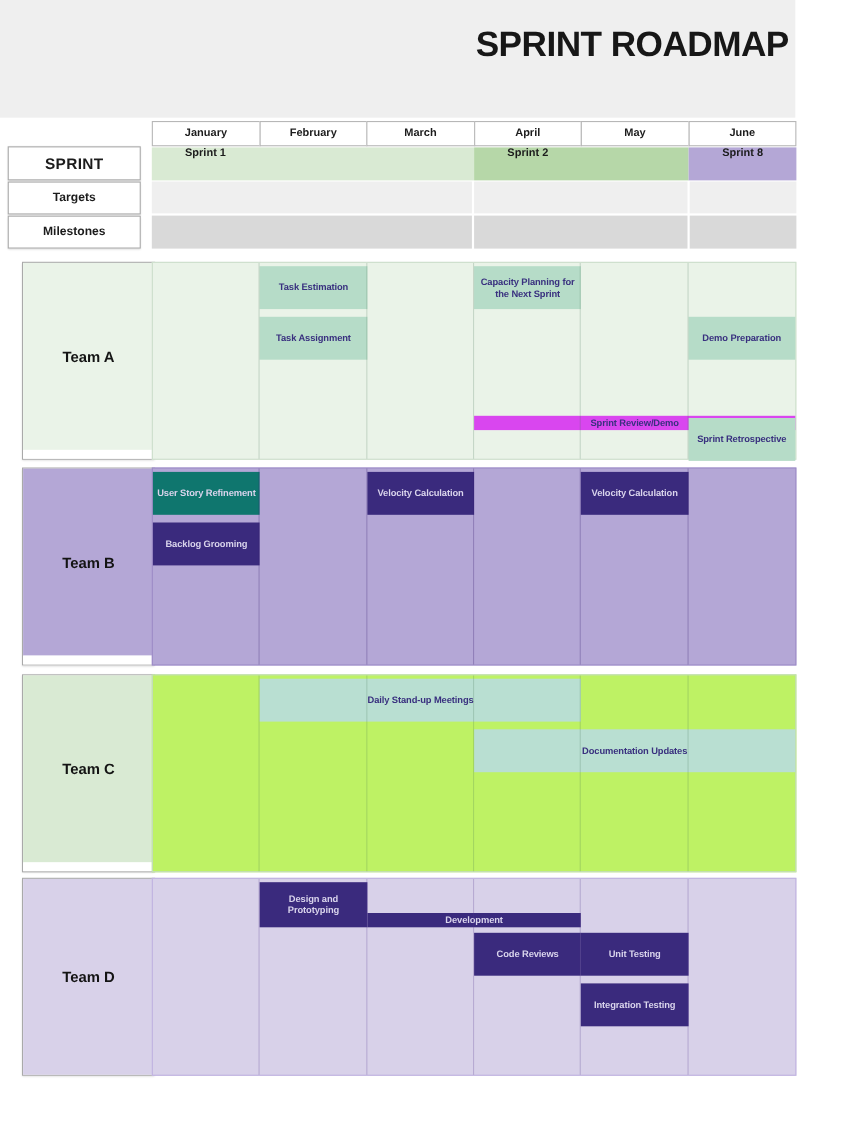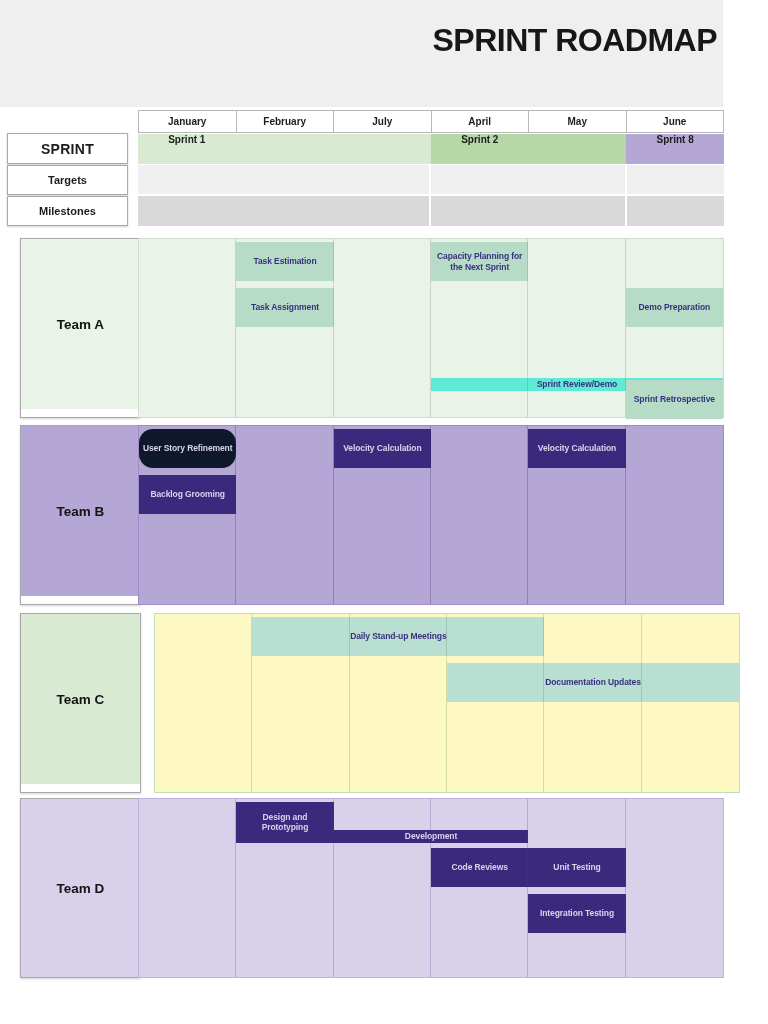--- a/index.html
+++ b/index.html
@@ -58,21 +58,21 @@
 
 <div class="page">
 
   <div class="hdr">
     <h1 class="title">SPRINT ROADMAP</h1>
   </div>
 
   <div class="months" id="months">
       <div class="month">January</div>
       <div class="month">February</div>
-      <div class="month">July</div>
+      <div class="month">March</div>
       <div class="month">April</div>
       <div class="month">May</div>
       <div class="month">June</div>
     </div>
 
   <div class="sprintrow" id="sprintrow">
       <div class="sprintbar" style="width: 50%; background: rgb(217, 234, 211);">
         <div class="lbl" style="width: 33.3333%;">Sprint 1</div>
       </div>
       <div class="sprintbar" style="width: 33.3333%; background: rgb(182, 215, 168);">
@@ -107,21 +107,21 @@
         <div class="lanes">
           <div class="lane">
             <div class="bar" style="grid-column: 2 / span 1; background: rgb(182, 220, 200); color: rgb(57, 48, 127);">Task Estimation</div>
             <div class="bar" style="grid-column: 4 / span 1; background: rgb(182, 220, 200); color: rgb(57, 48, 127);">Capacity Planning for the Next Sprint</div>
           </div>
           <div class="lane">
             <div class="bar" style="grid-column: 2 / span 1; background: rgb(182, 220, 200); color: rgb(57, 48, 127);">Task Assignment</div>
             <div class="bar" style="grid-column: 6 / span 1; background: rgb(182, 220, 200); color: rgb(57, 48, 127);">Demo Preparation</div>
           </div>
           <div class="lane">
-            <div class="bar" style="grid-column: 4 / span 3; background: #5eead4; color: rgb(57, 48, 127); margin-top: 44px;">Sprint Review/Demo</div>
+            <div class="bar" style="grid-column: 4 / span 3; background: #d946ef; color: rgb(57, 48, 127); margin-top: 44px;">Sprint Review/Demo</div>
           </div>
           <div class="lane">
             <div class="bar" style="grid-column: 6 / span 1; background: rgb(182, 220, 200); color: rgb(57, 48, 127);">Sprint Retrospective</div>
           </div>
         </div>
         <div class="gridlines">
           <div class="gl" style="border-right-color: rgba(70, 115, 80, 0.22);"></div>
           <div class="gl" style="border-right-color: rgba(70, 115, 80, 0.22);"></div>
           <div class="gl" style="border-right-color: rgba(70, 115, 80, 0.22);"></div>
           <div class="gl" style="border-right-color: rgba(70, 115, 80, 0.22);"></div>
@@ -129,21 +129,21 @@
           <div class="gl" style="border-right-color: transparent;"></div>
         </div>
       </div>
       <div class="teamlabel" style="top: 425px; height: 180px;">
         <div class="fill" style="background: rgb(180, 167, 214);">Team B</div>
         <div class="spacer"></div>
       </div>
       <div class="section" style="top: 425px; background: rgb(180, 167, 214); border: 1px solid rgb(157, 140, 199);">
         <div class="lanes">
           <div class="lane">
-            <div class="bar" style="grid-column: 1 / span 1; background: #0f172a; color: rgb(217, 212, 236); border-radius: 14px;">User Story Refinement</div>
+            <div class="bar" style="grid-column: 1 / span 1; background: #0f766e; color: rgb(217, 212, 236);">User Story Refinement</div>
             <div class="bar" style="grid-column: 3 / span 1; background: rgb(58, 42, 125); color: rgb(217, 212, 236);">Velocity Calculation</div>
             <div class="bar" style="grid-column: 5 / span 1; background: rgb(58, 42, 125); color: rgb(217, 212, 236);">Velocity Calculation</div>
           </div>
           <div class="lane">
             <div class="bar" style="grid-column: 1 / span 1; background: rgb(58, 42, 125); color: rgb(217, 212, 236);">Backlog Grooming</div>
           </div>
           <div class="lane"></div>
           <div class="lane"></div>
         </div>
         <div class="gridlines">
@@ -152,21 +152,21 @@
           <div class="gl" style="border-right-color: rgba(55, 30, 110, 0.28);"></div>
           <div class="gl" style="border-right-color: rgba(55, 30, 110, 0.28);"></div>
           <div class="gl" style="border-right-color: rgba(55, 30, 110, 0.28);"></div>
           <div class="gl" style="border-right-color: transparent;"></div>
         </div>
       </div>
       <div class="teamlabel" style="top: 613px; height: 180px;">
         <div class="fill" style="background: rgb(217, 234, 211);">Team C</div>
         <div class="spacer"></div>
       </div>
-      <div class="section" style="top: 613px; background: #fef9c3; border: 1px solid rgb(196, 219, 193); margin-left: 16px;">
+      <div class="section" style="top: 613px; background: #bef264; border: 1px solid rgb(196, 219, 193);">
         <div class="lanes">
           <div class="lane">
             <div class="bar" style="grid-column: 2 / span 3; background: rgb(185, 223, 210); color: rgb(57, 48, 127);">Daily Stand-up Meetings</div>
           </div>
           <div class="lane">
             <div class="bar" style="grid-column: 4 / span 3; background: rgb(185, 223, 210); color: rgb(57, 48, 127);">Documentation Updates</div>
           </div>
           <div class="lane"></div>
           <div class="lane"></div>
         </div>

